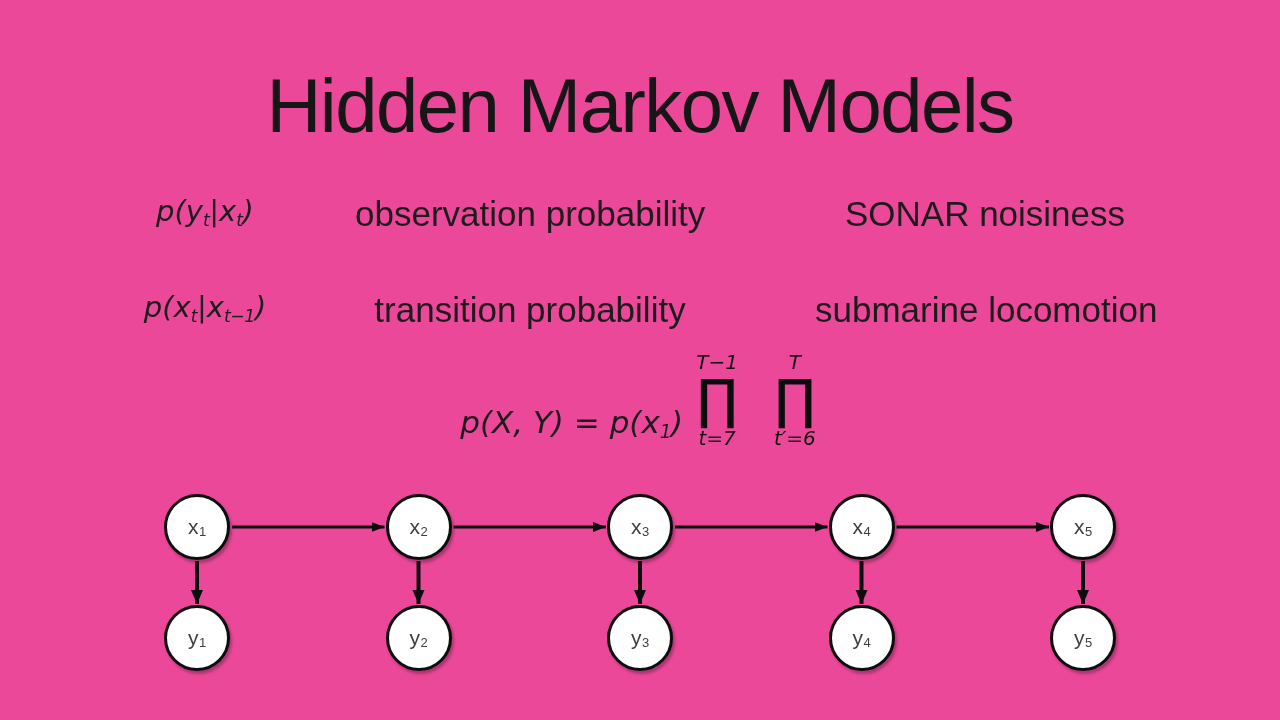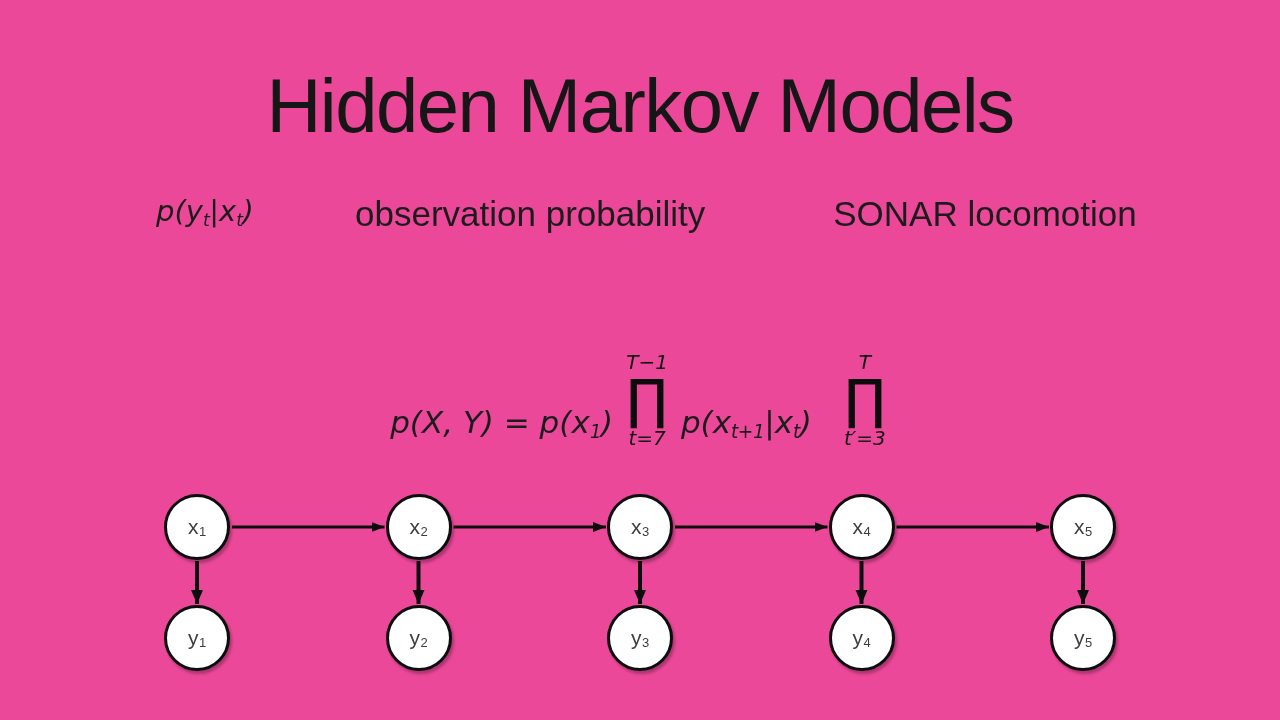--- a/index.html
+++ b/index.html
@@ -123,36 +123,38 @@
 </style>
 </head>
 <body>
 
 <div class="slide">
 
   <div class="title">Hidden Markov Models</div>
 
   <div class="def-cell row1 col-formula math"><span>p(y</span><span class="msub">t</span><span>|x</span><span class="msub">t</span><span>)</span></div>
   <div class="def-cell row1 col-label">observation probability</div>
-  <div class="def-cell row1 col-example">SONAR locomotion</div>
-
+  <div class="def-cell row1 col-example">SONAR noisiness</div>
+
+  <div class="def-cell row2 col-formula math"><span>p(x</span><span class="msub">t</span><span>|x</span><span class="msub">t−1</span><span>)</span></div>
+  <div class="def-cell row2 col-label">transition probability</div>
+  <div class="def-cell row2 col-example">submarine locomotion</div>
 
   <div class="equation">
     <span class="math"><span>p(X, Y) = p(x</span><span class="msub">1</span><span>)</span></span>
     <span class="prod-block">
       <span class="prod-limit">T−1</span>
       <span class="prod-symbol">∏</span>
       <span class="prod-limit">t=7</span>
     </span>
-    <span class="math"><span>p(x</span><span class="msub">t+1</span><span>|x</span><span class="msub">t</span><span>)</span></span>
     <span class="eq-gap"></span>
     <span class="prod-block">
       <span class="prod-limit">T</span>
       <span class="prod-symbol">∏</span>
-      <span class="prod-limit">t′=3</span>
+      <span class="prod-limit">t′=6</span>
     </span>
   </div>
 
   <svg class="diagram-svg" viewBox="0 0 1280 720" xmlns="http://www.w3.org/2000/svg">
     <defs>
       <marker id="arrowH" markerUnits="userSpaceOnUse" markerWidth="15" markerHeight="12" refX="13" refY="5" orient="auto">
         <path d="M0,0 L13,5 L0,10 Z" fill="#0d0d0d"></path>
       </marker>
       <marker id="arrowV" markerUnits="userSpaceOnUse" markerWidth="16" markerHeight="14" refX="14" refY="6" orient="auto">
         <path d="M0,0 L14,6 L0,12 Z" fill="#0d0d0d"></path>

